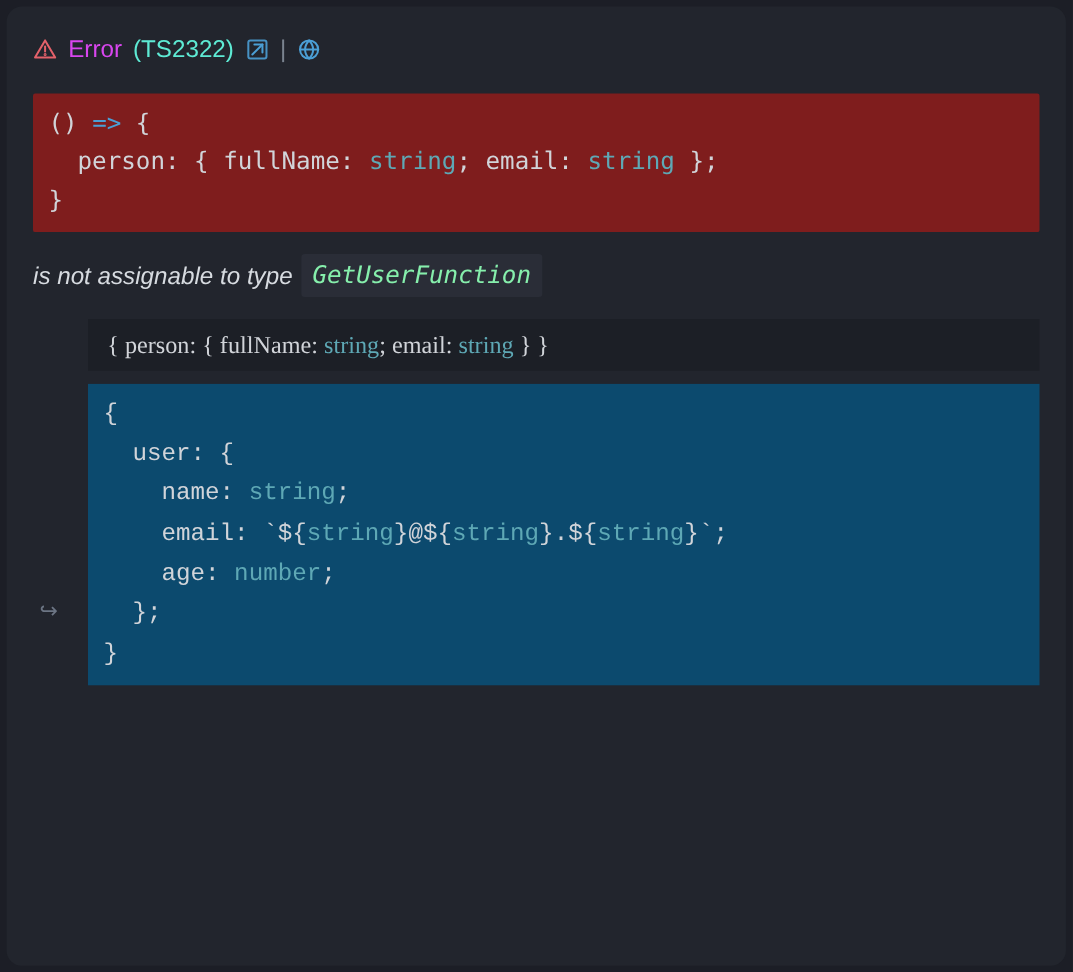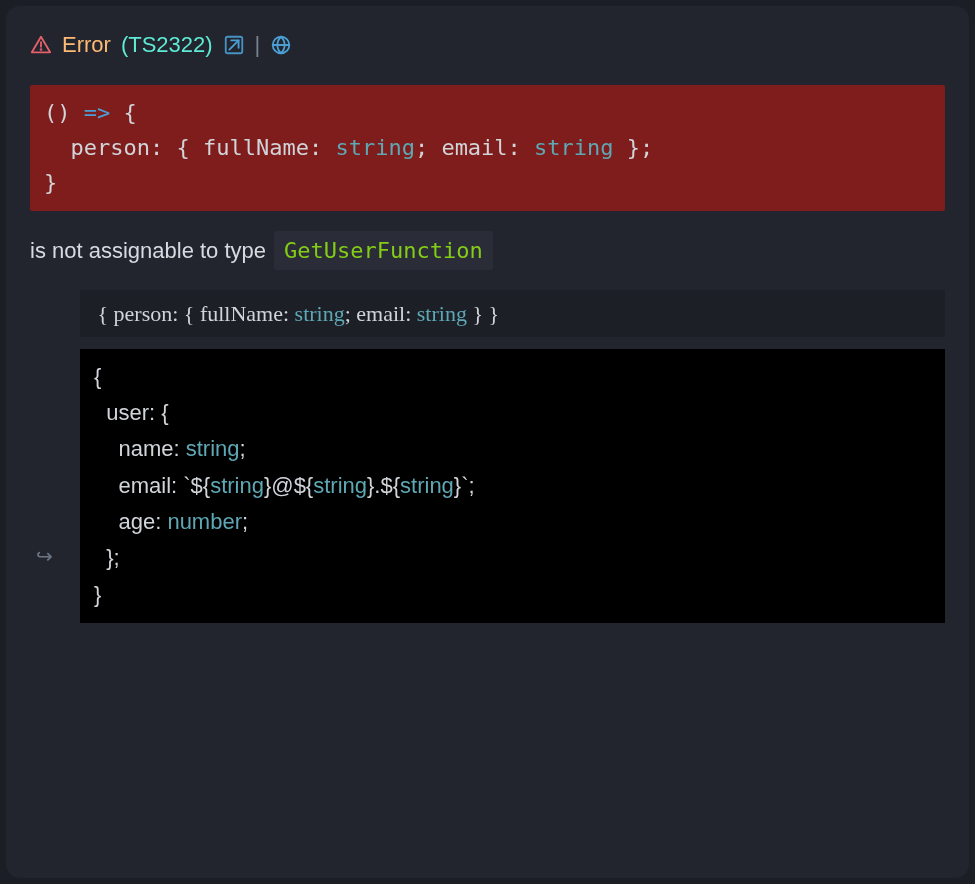--- a/index.html
+++ b/index.html
@@ -34,21 +34,21 @@
       margin-bottom: 24px;
     }
 
     .warn-icon {
       color: #e4616a;
       display: inline-flex;
       align-items: center;
     }
 
     .error-label {
-      color: #fdba74;
+      color: #d946ef;
       font-weight: 500;
     }
 
     .error-code {
       color: #5eead4;
     }
 
     .link-icon, .globe-icon {
       color: #4b9fd5;
       display: inline-flex;
@@ -78,32 +78,33 @@
       margin-bottom: 20px;
     }
 
     .text-line {
       color: #d7dbe0;
       margin-bottom: 20px;
       display: flex;
       align-items: center;
       flex-wrap: wrap;
       gap: 8px;
+      font-style: italic;
     }
 
     .inline-code {
       background: #2a2d37;
       padding: 3px 10px;
       font-family: "SF Mono", Menlo, Monaco, Consolas, monospace;
       font-size: 22px;
       border-radius: 3px;
     }
 
     .type-name {
-      color: #84cc16;
+      color: #86efac;
     }
 
     .indented-section {
       display: flex;
       gap: 14px;
       margin-top: 6px;
     }
 
     .arrow-gutter {
       width: 36px;
@@ -149,23 +150,23 @@
       padding: 6px 12px;
       font-family: Liberation Serif, serif;
       font-size: 22px;
       line-height: 1.6;
       white-space: pre;
       color: #d1d4d9;
       margin-bottom: 6px;
     }
 
     .required-block {
-      background: #000000;
+      background: #0c4a6e;
       padding: 10px 14px;
-      font-family: Liberation Sans, sans-serif;
+      font-family: Liberation Mono, monospace;
       font-size: 22px;
       line-height: 1.65;
       white-space: pre;
       color: #d1d4d9;
       margin-top: 12px;
     }
 
     svg {
       width: 22px;
       height: 22px;

